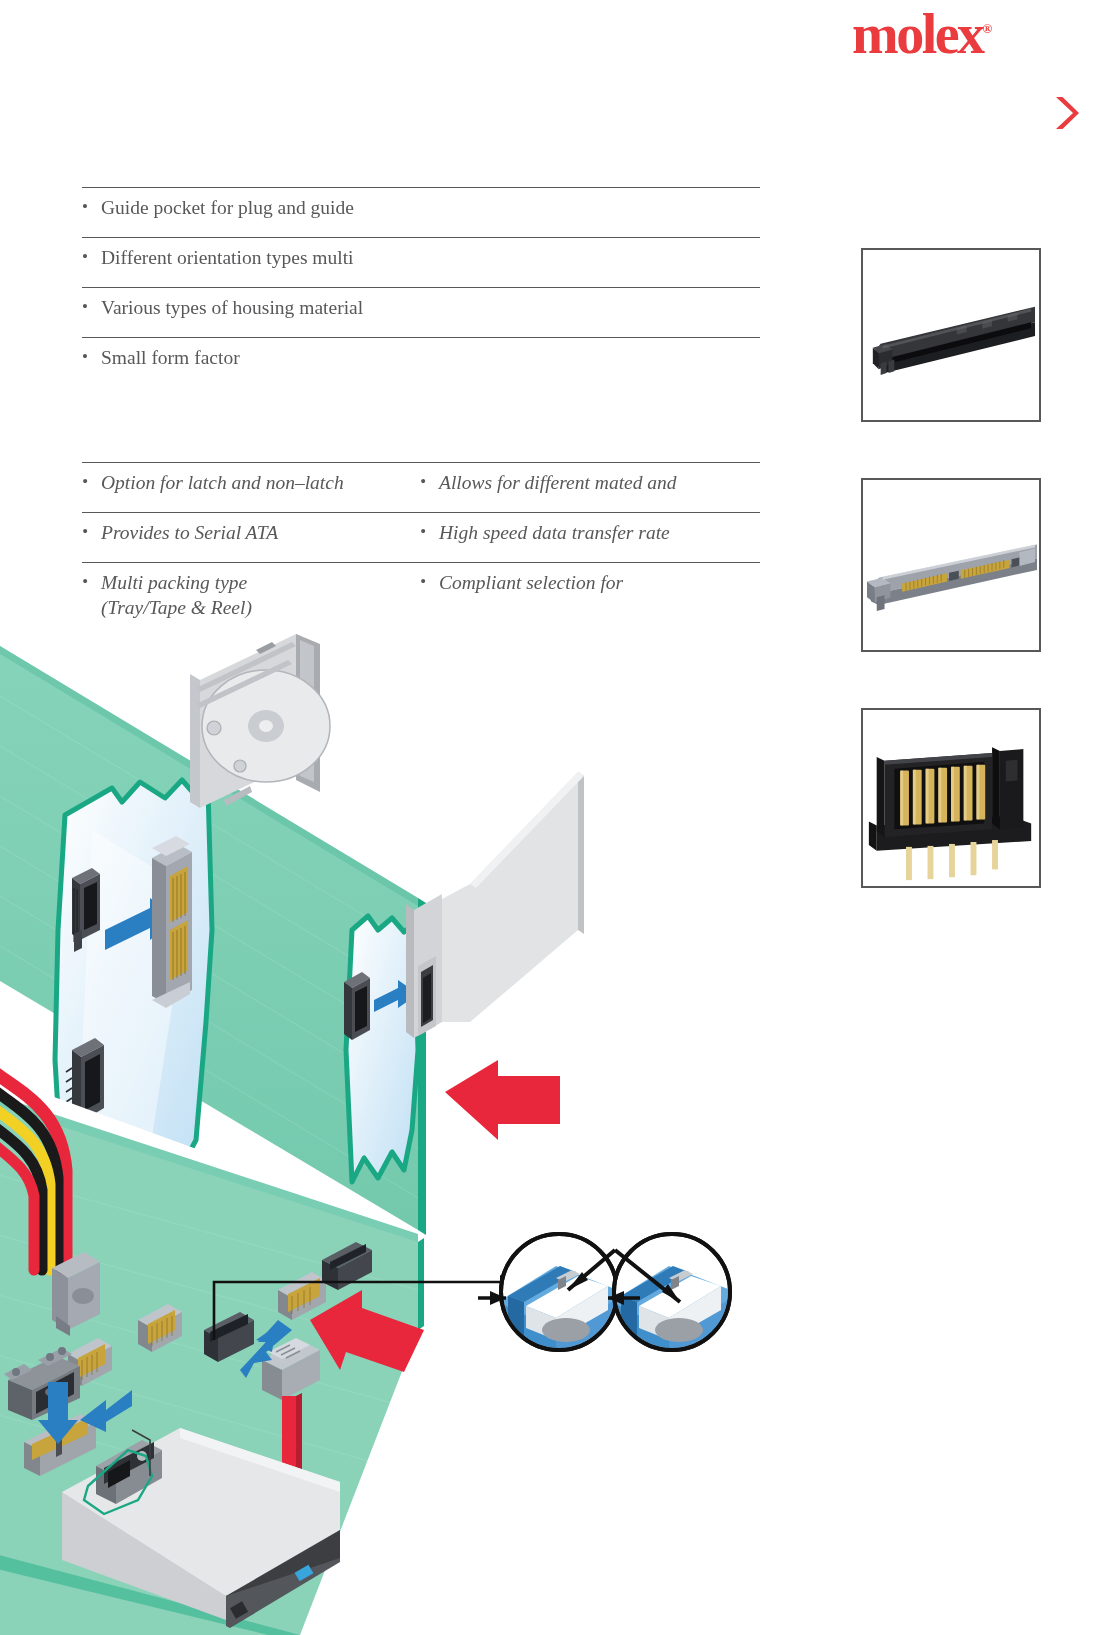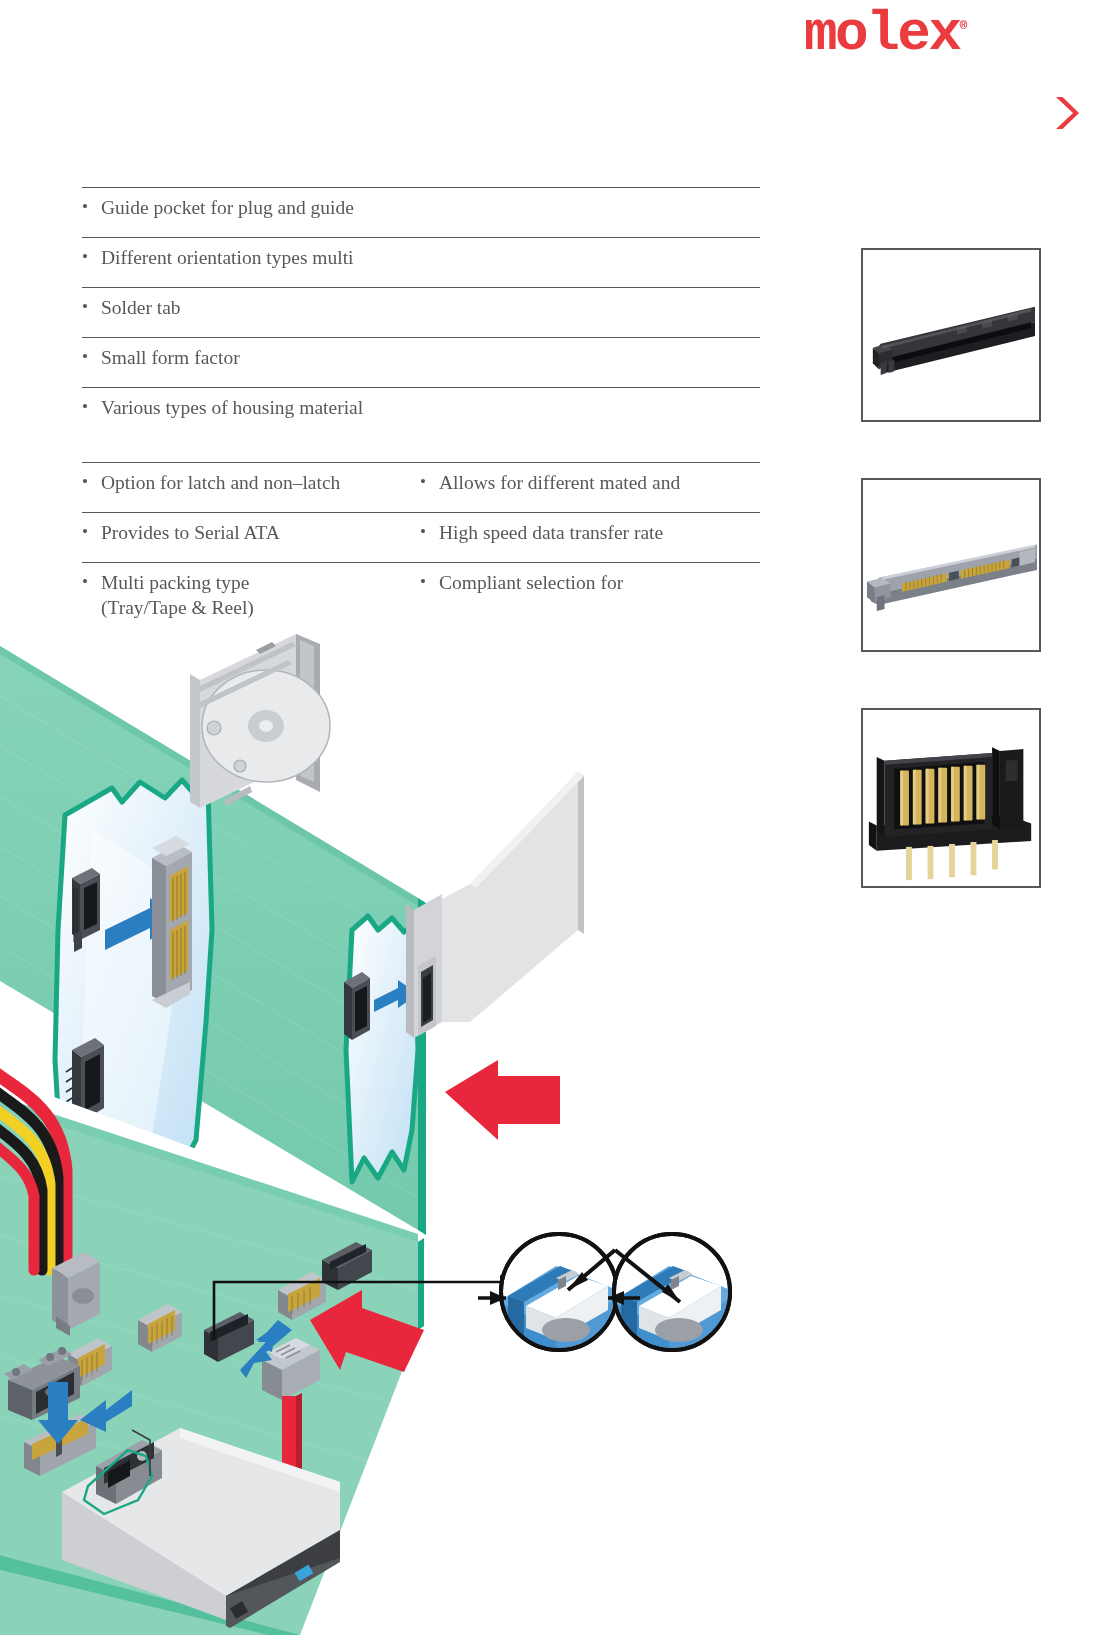--- a/index.html
+++ b/index.html
@@ -6,41 +6,41 @@
   html,body { background:#ffffff; }
   body {
     width:1119px; height:1635px;
     position:relative; overflow:hidden;
     font-family:"Liberation Serif", serif;
     color:#58585a;
   }
 
   
   #brand-logo{
-    position:absolute; left:804px; top:6px;
-    font-family:Liberation Mono, monospace;
+    position:absolute; left:852px; top:6px;
+    font-family:Liberation Serif, serif;
     font-weight:bold; font-size:56px; letter-spacing:-2.5px;
     color:#ea3b3f; line-height:1;
   }
   #brand-logo .reg{
     font-size:13px; vertical-align:super; letter-spacing:0;
   }
   #header-chevron{
     position:absolute; left:1050px; top:94px;
     width:30px; height:38px;
   }
   #header-chevron svg{ display:block; }
 
   
   .feature-table{
     position:absolute; left:82px; width:678px;
     border-collapse:collapse;
   }
   #feature-table-a{ top:187px; }
-  #feature-table-b{ top:462px; }
+  #feature-table-b{ top:462px;font-style:italic; }
 
   .feature-table tr{ }
   .feature-table td{
     border-top:1.6px solid #58585a;
     padding:8px 0 9px 0;
     vertical-align:top;
     font-size:19.5px;
     line-height:1.28;
     height:50px;
   }
@@ -96,31 +96,26 @@
         <span class="bul">•</span><span class="btxt">Guide pocket for plug and guide</span>
       </td>
     </tr>
     <tr>
       <td>
         <span class="bul">•</span><span class="btxt">Different orientation types multi</span>
       </td>
     </tr>
     <tr>
       <td>
-        <span class="bul">•</span><span class="btxt">Solder tab</span>
+        <span class="bul">•</span><span class="btxt">Various types of housing material</span>
       </td>
     </tr>
     <tr>
       <td>
         <span class="bul">•</span><span class="btxt">Small form factor</span>
-      </td>
-    </tr>
-    <tr>
-      <td>
-        <span class="bul">•</span><span class="btxt">Various types of housing material</span>
       </td>
     </tr>
   </tbody>
 </table>
 
 <table id="feature-table-b" class="feature-table">
   <tbody>
     <tr>
       <td class="col-l">
         <span class="bul">•</span><span class="btxt">Option for latch and non–latch</span>

